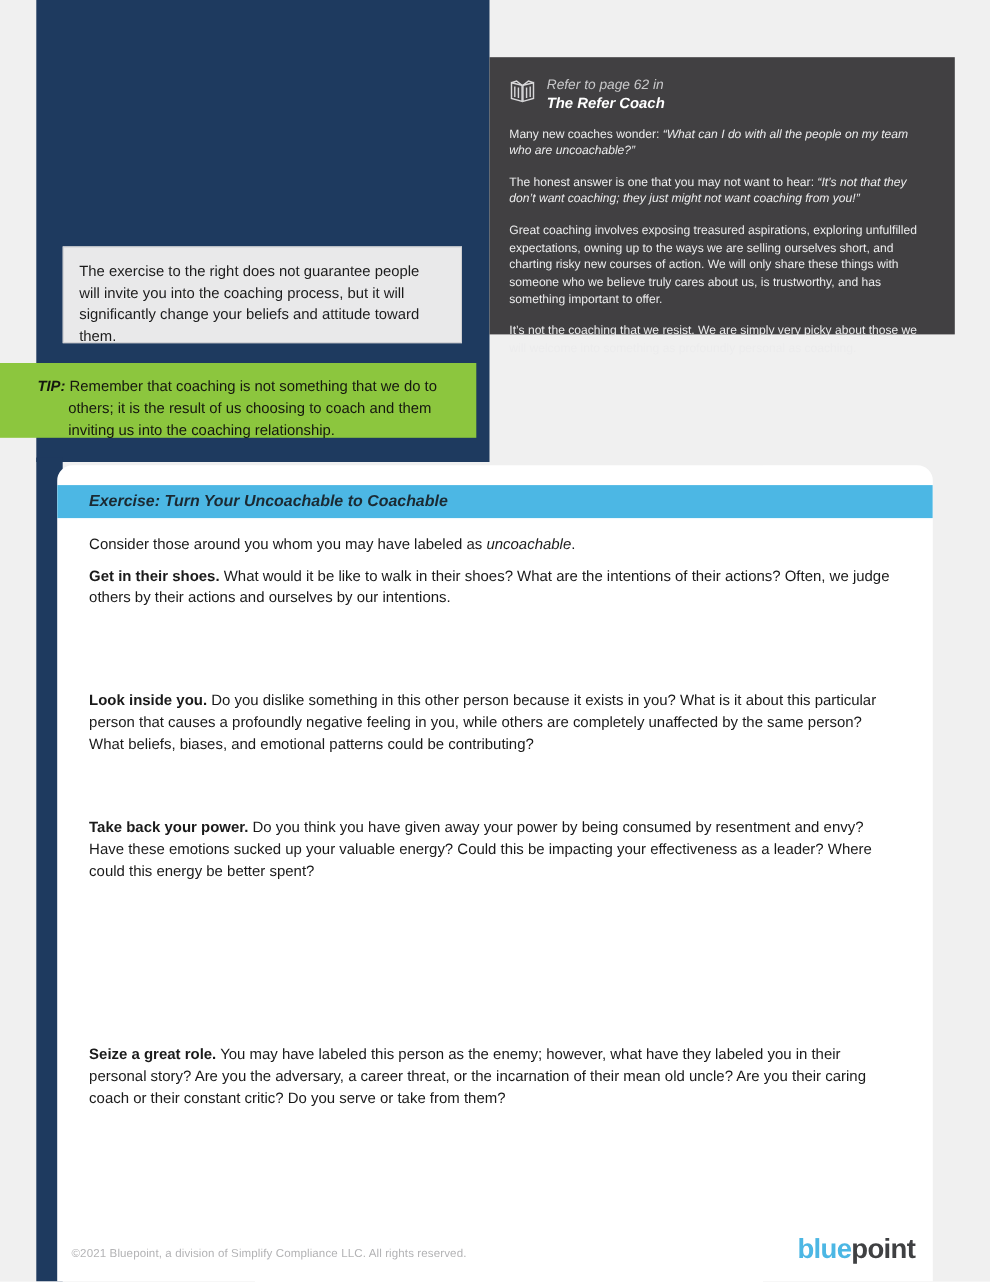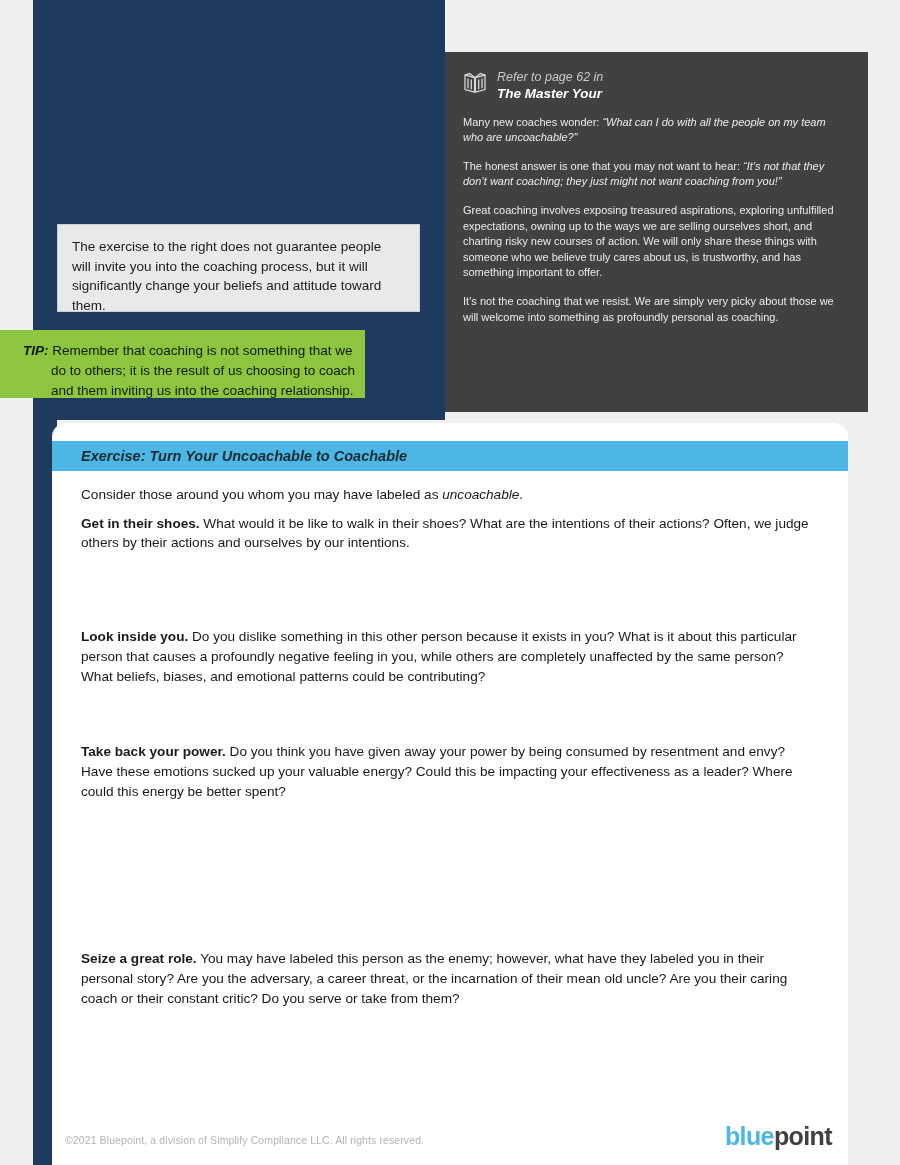--- a/index.html
+++ b/index.html
@@ -91,46 +91,46 @@
     font-size: 13.5px;
     line-height: 1.45;
     color: #1c1c1c;
   }
 
   
   .tip-box {
     position: absolute;
     left: 0;
     top: 330px;
-    width: 365px;
+    width: 433px;
     height: 68px;
     background: #8cc63e;
     box-sizing: border-box;
-    padding: 11px 10px 10px 23px;
+    padding: 11px 10px 10px 34px;
   }
   .tip-box p {
     margin: 0;
     font-size: 13.5px;
     line-height: 1.47;
     color: #15170f;
     text-indent: -28px;
     padding-left: 28px;
   }
   .tip-label {
     font-weight: 700;
     font-style: italic;
   }
 
   
   .dark-panel {
     position: absolute;
     left: 445px;
     top: 52px;
     width: 423px;
-    height: 360px;
+    height: 252px;
     background: #414042;
     box-sizing: border-box;
     padding: 18px 20px 14px 18px;
   }
   .refer-row {
     display: flex;
     align-items: flex-start;
     gap: 10px;
     margin-bottom: 12px;
   }
@@ -269,21 +269,21 @@
             <path d="M22 3.2 L17.4 1.6 L12.4 5.6"></path>
             <path d="M5 6.6 L5 16.2"></path>
             <path d="M8.3 7.6 L8.3 17.2"></path>
             <path d="M19 6.6 L19 16.2"></path>
             <path d="M15.7 7.6 L15.7 17.2"></path>
           </g>
         </svg>
       </span>
       <span class="refer-text">
         <span class="refer-line1">Refer to page 62 in</span>
-        <span class="refer-line2">The Master Your</span>
+        <span class="refer-line2">The Refer Coach</span>
       </span>
     </div>
     <div>
         <p class="body"><span>Many new coaches wonder: </span><em>“What can I do with all the people on my team who are uncoachable?”</em></p>
         <p class="body"><span>The honest answer is one that you may not want to hear: </span><em>“It’s not that they don’t want coaching; they just might not want coaching from you!”</em></p>
         <p class="body"><span>Great coaching involves exposing treasured aspirations, exploring unfulfilled expectations, owning up to the ways we are selling ourselves short, and charting risky new courses of action. We will only share these things with someone who we believe truly cares about us, is trustworthy, and has something important to offer.</span></p>
         <p class="body"><span>It’s not the coaching that we resist. We are simply very picky about those we will welcome into something as profoundly personal as coaching.</span></p>
       </div>
   </div>
 

